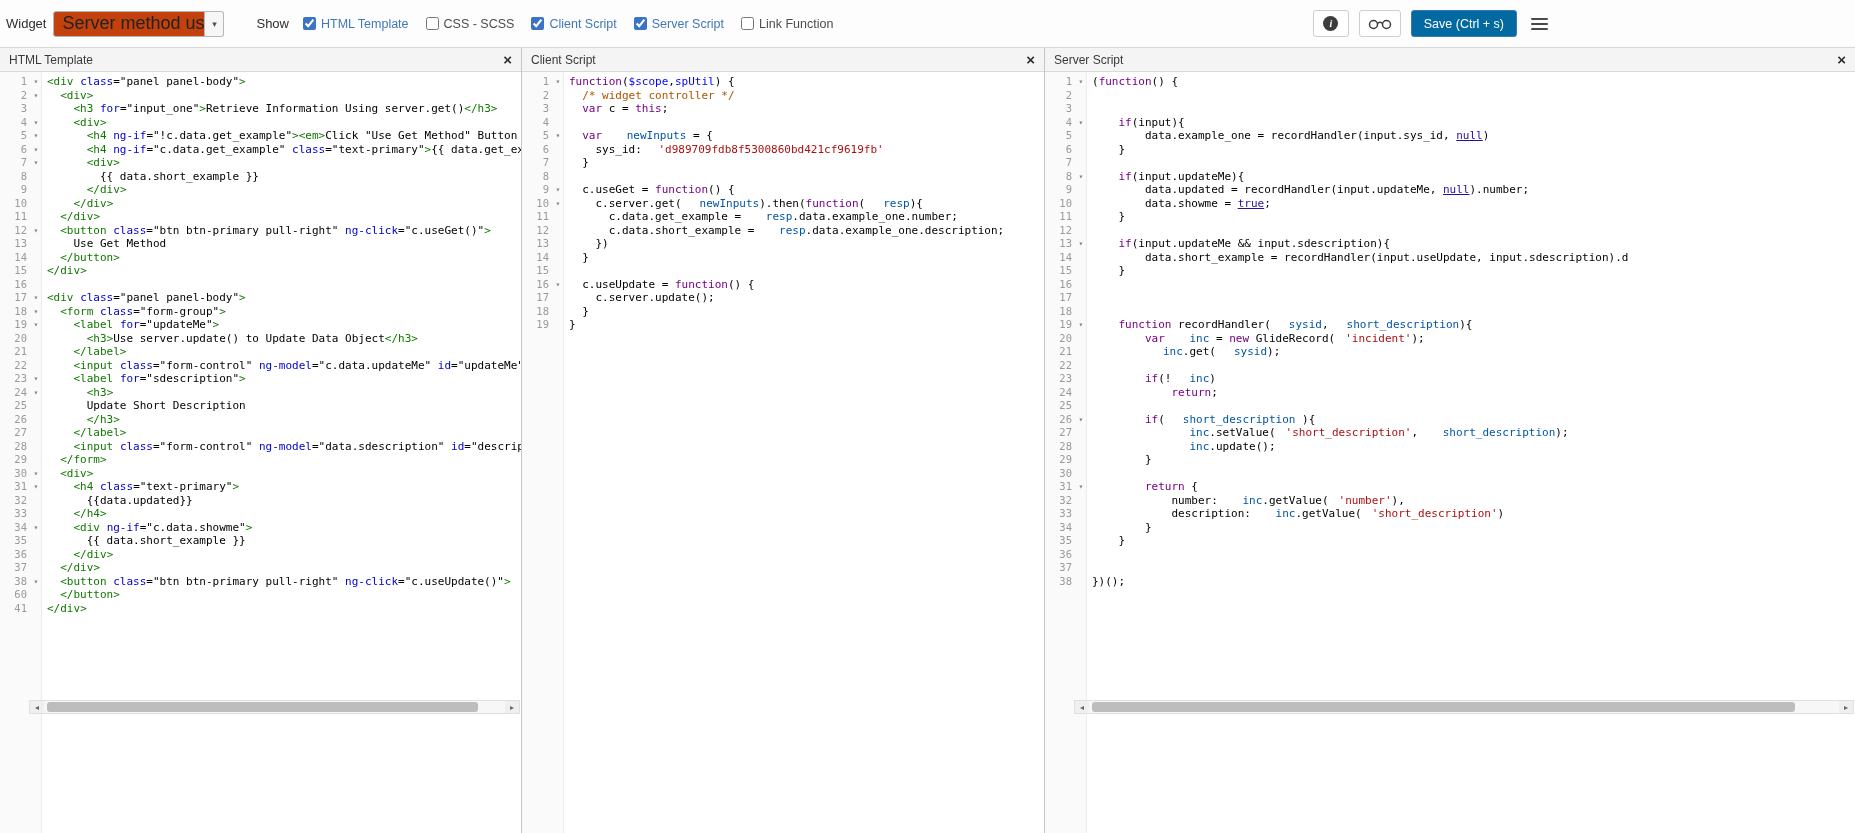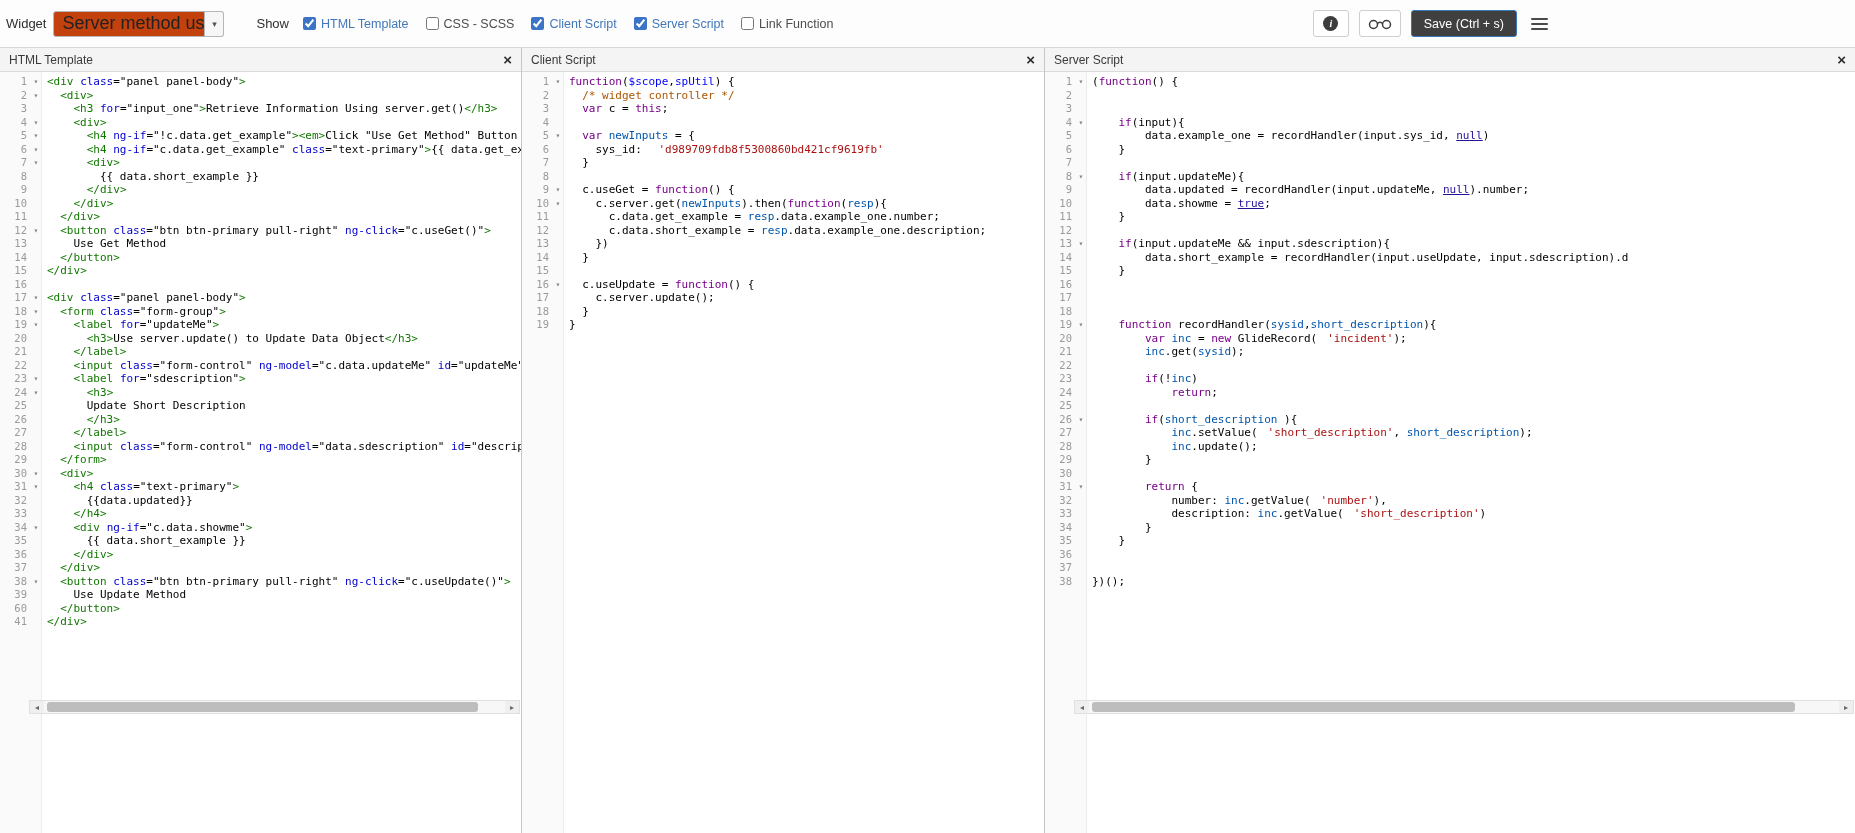--- a/index.html
+++ b/index.html
@@ -20,21 +20,21 @@
   .cb-group{display:flex;align-items:center;gap:17px;}
   .cb{display:flex;align-items:center;gap:5px;font-size:12.5px;color:#4d4d4d;cursor:pointer;white-space:nowrap;}
   .cb input{width:13px;height:13px;margin:0;accent-color:#3b73c6;}
   .cb.on span{color:#4278b9;}
   .tb-right{margin-left:auto;margin-right:293px;display:flex;align-items:center;gap:10px;}
   .icon-btn{box-sizing:border-box;height:27px;min-width:36px;border:1px solid #cfcfcf;border-radius:3px;
     background:#fff;display:flex;align-items:center;justify-content:center;padding:0 8px;cursor:pointer;}
   .info-glyph{width:15px;height:15px;border-radius:50%;background:#3c3c3c;color:#fff;font-size:10px;
     font-weight:bold;font-style:italic;font-family:"Liberation Serif",serif;
     display:flex;align-items:center;justify-content:center;}
-  .save-btn{box-sizing:border-box;height:27px;background:#404040;border:1px solid #3877b8;border-radius:3px;
+  .save-btn{box-sizing:border-box;height:27px;background:#0369a1;border:1px solid #3877b8;border-radius:3px;
     color:#fff;font-size:12.5px;padding:0 12px;cursor:pointer;font-family:"Liberation Sans",sans-serif;}
   .menu-btn{border:none;background:transparent;padding:4px;cursor:pointer;}
   .hamburger i{display:block;width:17px;height:2px;background:#4a4a4a;margin:3px 0;border-radius:1px;}
 
   
   .workspace{display:flex;height:797px;}
   .panel{box-sizing:border-box;display:flex;flex-direction:column;background:#fff;
     border-right:1px solid #c6c6c6;min-width:0;}
   .panel-html{flex:0 0 522px;}
   .panel-client{flex:0 0 523px;}
@@ -52,21 +52,21 @@
     font-family:"DejaVu Sans Mono",monospace;font-size:11px;color:#000;white-space:pre;}
   .cm-gutter{flex:0 0 27px;text-align:right;color:#9a9a9a;font-size:10.5px;padding-right:2px;}
   .cm-fold{flex:0 0 14px;text-align:center;color:#848484;font-size:8px;cursor:pointer;}
   .cm-code{flex:1;overflow:hidden;padding-left:4px;}
 
   i.tk-kw{font-style:normal;color:#708;}
   i.tk-atom{font-style:normal;color:#219;text-decoration:underline;}
   i.tk-str{font-style:normal;color:#a11;margin-left:10px;}
   i.tk-com{font-style:normal;color:#a50;}
   i.tk-def{font-style:normal;color:#00f;}
-  i.tk-var2{font-style:normal;color:#05a;}
+  i.tk-var2{font-style:normal;color:#05a;margin-left:18px;}
   i.tk-tag{font-style:normal;color:#170;}
   i.tk-attr{font-style:normal;color:#00c;}
 
   
   .hscroll{position:absolute;left:29px;right:1px;top:628px;height:14px;box-sizing:border-box;
     background:#f7f7f7;border:1px solid #e0e0e0;display:flex;align-items:stretch;z-index:2;}
   .hs-btn{flex:0 0 14px;display:flex;align-items:center;justify-content:center;
     font-size:8px;color:#666;background:#efefef;cursor:pointer;}
   .hs-track{flex:1;position:relative;margin:0 1px;}
   .hs-thumb{position:absolute;top:1px;bottom:1px;left:2px;width:94%;background:#bdbdbd;border-radius:3px;cursor:pointer;}
@@ -171,21 +171,20 @@
         <div class="cm-line"><span class="cm-gutter">29</span><span class="cm-fold"></span><span class="cm-code">  <i class="tk-tag">&lt;/form</i><i class="tk-tag">&gt;</i></span></div>
         <div class="cm-line"><span class="cm-gutter">30</span><span class="cm-fold">▾</span><span class="cm-code">  <i class="tk-tag">&lt;div</i><i class="tk-tag">&gt;</i></span></div>
         <div class="cm-line"><span class="cm-gutter">31</span><span class="cm-fold">▾</span><span class="cm-code">    <i class="tk-tag">&lt;h4</i> <i class="tk-attr">class</i>="text-primary"<i class="tk-tag">&gt;</i></span></div>
         <div class="cm-line"><span class="cm-gutter">32</span><span class="cm-fold"></span><span class="cm-code">      {{data.updated}}</span></div>
         <div class="cm-line"><span class="cm-gutter">33</span><span class="cm-fold"></span><span class="cm-code">    <i class="tk-tag">&lt;/h4</i><i class="tk-tag">&gt;</i></span></div>
         <div class="cm-line"><span class="cm-gutter">34</span><span class="cm-fold">▾</span><span class="cm-code">    <i class="tk-tag">&lt;div</i> <i class="tk-attr">ng-if</i>="c.data.showme"<i class="tk-tag">&gt;</i></span></div>
         <div class="cm-line"><span class="cm-gutter">35</span><span class="cm-fold"></span><span class="cm-code">      {{ data.short_example }}</span></div>
         <div class="cm-line"><span class="cm-gutter">36</span><span class="cm-fold"></span><span class="cm-code">    <i class="tk-tag">&lt;/div</i><i class="tk-tag">&gt;</i></span></div>
         <div class="cm-line"><span class="cm-gutter">37</span><span class="cm-fold"></span><span class="cm-code">  <i class="tk-tag">&lt;/div</i><i class="tk-tag">&gt;</i></span></div>
         <div class="cm-line"><span class="cm-gutter">38</span><span class="cm-fold">▾</span><span class="cm-code">  <i class="tk-tag">&lt;button</i> <i class="tk-attr">class</i>="btn btn-primary pull-right" <i class="tk-attr">ng-click</i>="c.useUpdate()"<i class="tk-tag">&gt;</i></span></div>
-        <div class="cm-line"><span class="cm-gutter">39</span><span class="cm-fold"></span><span class="cm-code">    Use Update Method</span></div>
         <div class="cm-line"><span class="cm-gutter">60</span><span class="cm-fold"></span><span class="cm-code">  <i class="tk-tag">&lt;/button</i><i class="tk-tag">&gt;</i></span></div>
         <div class="cm-line"><span class="cm-gutter">41</span><span class="cm-fold"></span><span class="cm-code"><i class="tk-tag">&lt;/div</i><i class="tk-tag">&gt;</i></span></div>
       </div>
   </section>
 
   <section class="panel panel-client">
     <header class="panel-header">
       <span class="panel-title">Client Script</span>
       <span class="panel-close">×</span>
     </header>

